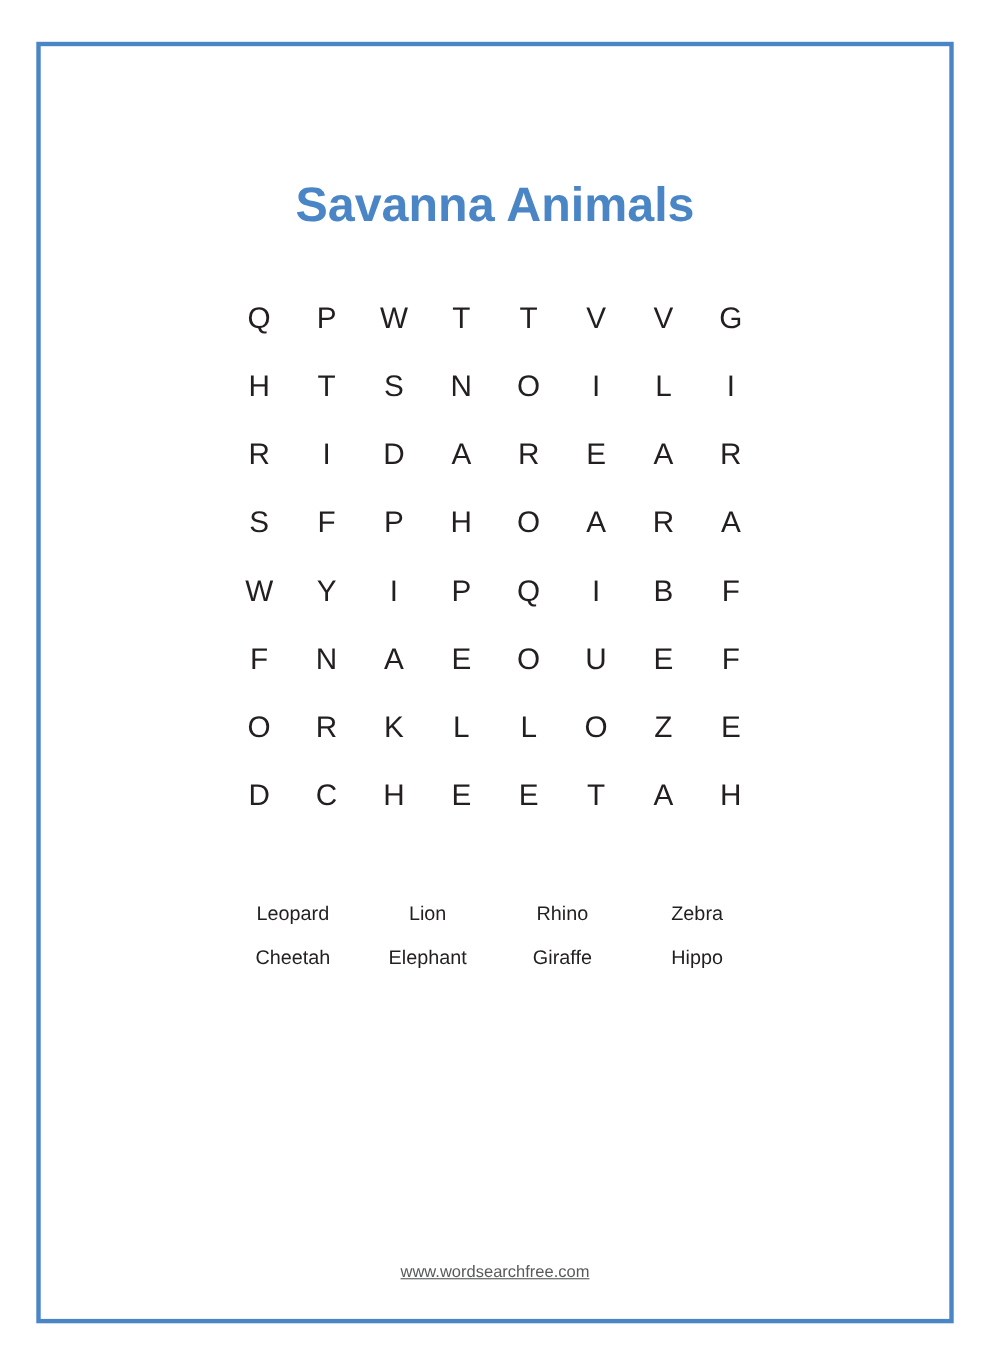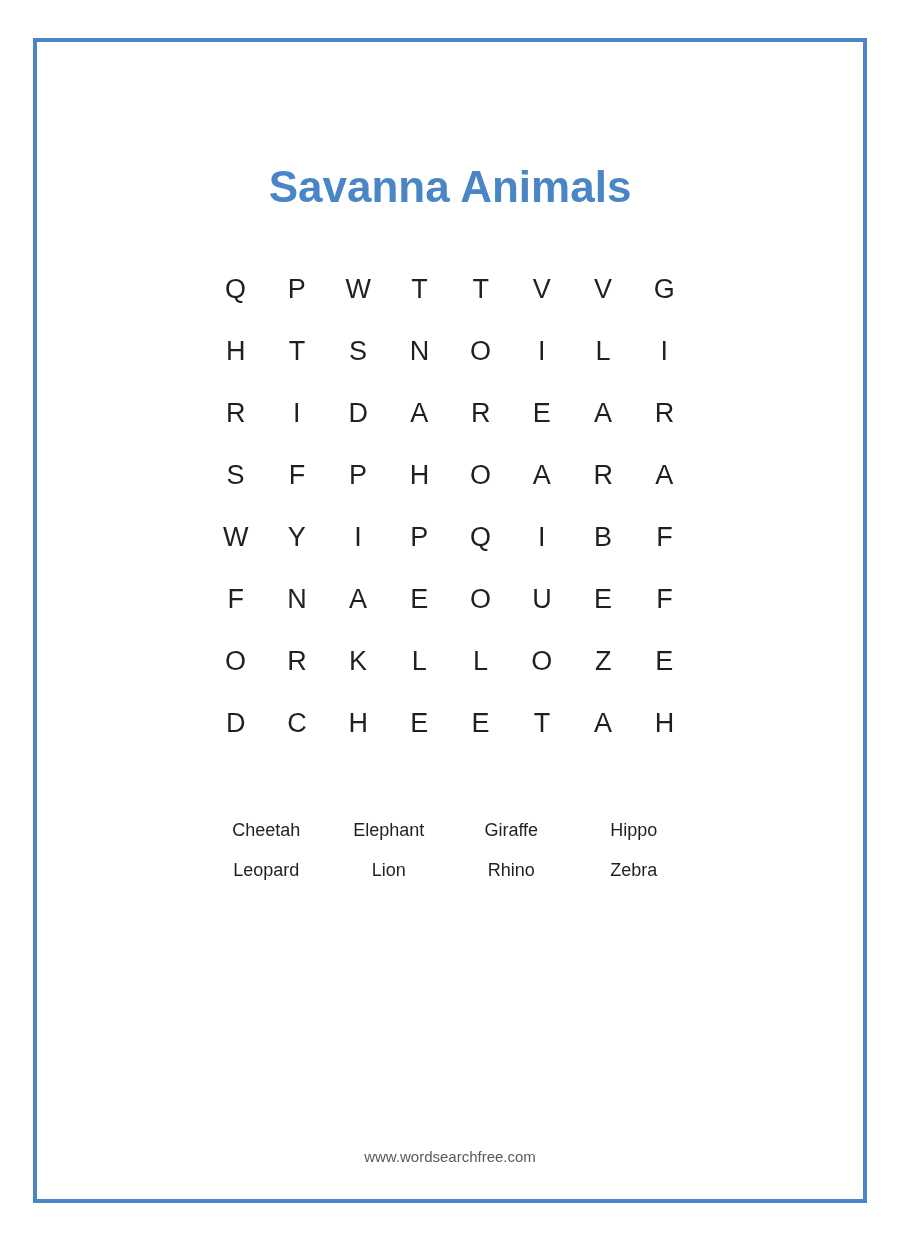--- a/index.html
+++ b/index.html
@@ -94,20 +94,21 @@
     vertical-align: middle;
   }
   .footer {
     position: absolute;
     left: 0;
     top: 1148px;
     width: 900px;
     text-align: center;
     font-size: 15px;
     color: #58595b;
+    text-decoration: underline;
   }
 </style>
 </head>
 <body>
 
 <div class="page">
   <div class="border-frame"></div>
 
   <div class="content">
     <div class="title">Savanna Animals</div>
@@ -195,31 +196,31 @@
             <td>A</td>
             <td>H</td>
           </tr>
         </tbody>
       </table>
     </div>
 
     <div class="words-wrap">
       <table class="words">
         <tbody>
+          <tr>
+            <td>Leopard</td>
+            <td>Lion</td>
+            <td>Rhino</td>
+            <td>Zebra</td>
+          </tr>
           <tr>
             <td>Cheetah</td>
             <td>Elephant</td>
             <td>Giraffe</td>
             <td>Hippo</td>
           </tr>
-          <tr>
-            <td>Leopard</td>
-            <td>Lion</td>
-            <td>Rhino</td>
-            <td>Zebra</td>
-          </tr>
         </tbody>
       </table>
     </div>
   </div>
 
   <div class="footer">www.wordsearchfree.com</div>
 </div>
 
 </body></html>

